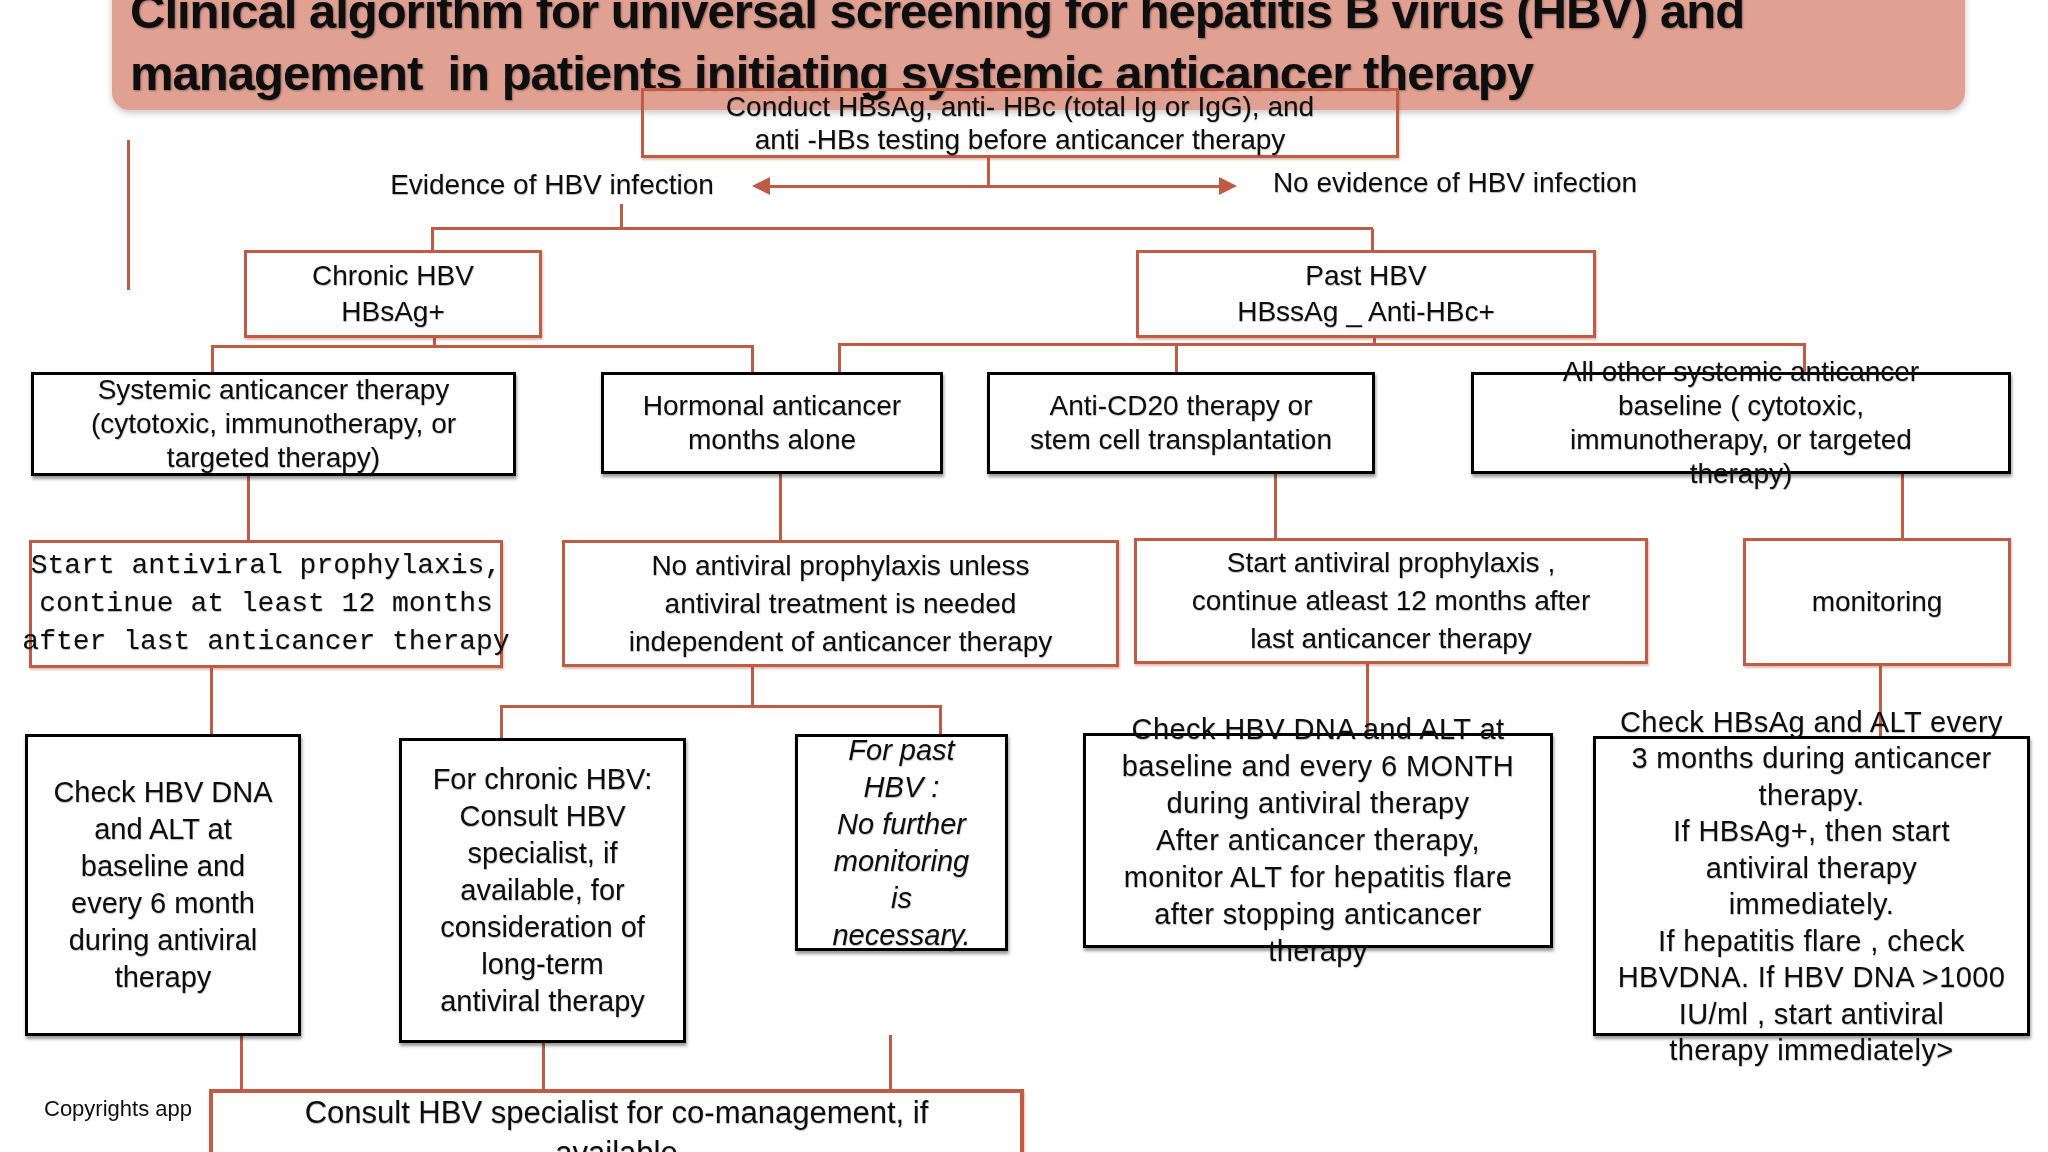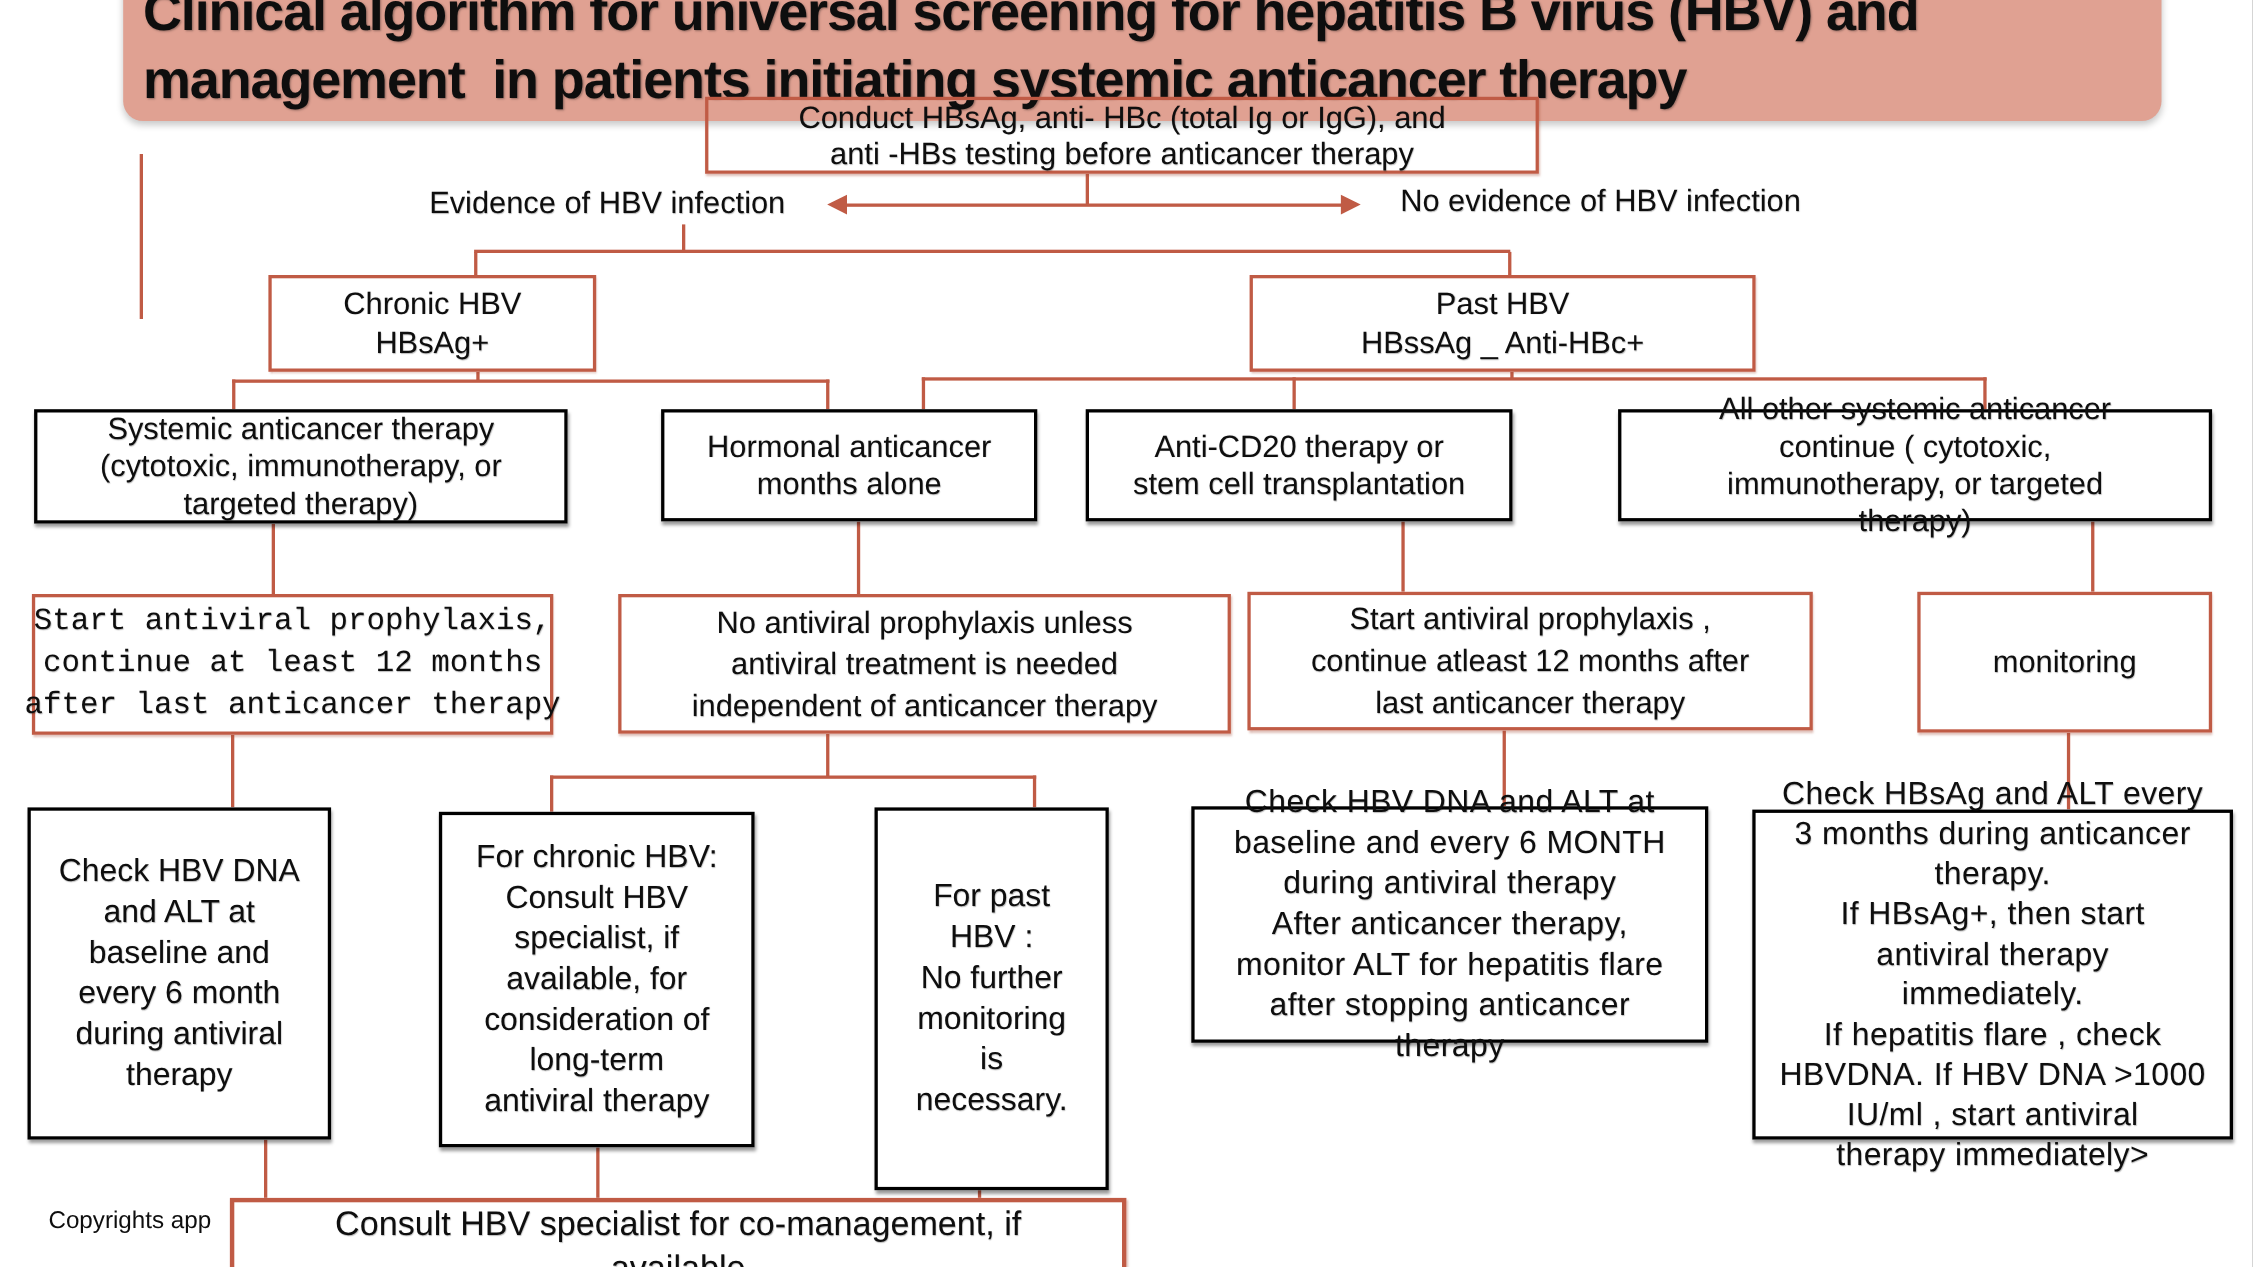--- a/index.html
+++ b/index.html
@@ -117,21 +117,21 @@
   <div class="box dark" style="left:601px;top:372px;width:342px;height:102px;">
     <div class="txt f28">Hormonal anticancer
 months alone</div>
   </div>
   <div class="box dark" style="left:987px;top:372px;width:388px;height:102px;">
     <div class="txt f28">Anti-CD20 therapy or
 stem cell transplantation</div>
   </div>
   <div class="box dark" style="left:1471px;top:372px;width:540px;height:102px;">
     <div class="txt f28">All other systemic anticancer
-continue ( cytotoxic,
+baseline ( cytotoxic,
 immunotherapy, or targeted
 therapy)</div>
   </div>
 
   <div class="box acc" style="left:29px;top:540px;width:474px;height:128px;font-family:Liberation Mono, monospace;">
     <div class="txt f28 lh38">Start antiviral prophylaxis,
 continue at least 12 months
 after last anticancer therapy</div>
   </div>
   <div class="box acc" style="left:538px;top:540px;width:557px;height:127px;margin-left:24px;">
@@ -158,21 +158,21 @@
   </div>
   <div class="box dark" style="left:399px;top:738px;width:287px;height:305px;">
     <div class="txt f29">For chronic HBV:
 Consult HBV
 specialist, if
 available, for
 consideration of
 long-term
 antiviral therapy</div>
   </div>
-  <div class="box dark" style="left:795px;top:734px;width:213px;height:348px;">
+  <div class="box dark" style="left:795px;top:734px;width:213px;height:217px;font-style:italic;">
     <div class="txt f29">For past
 HBV :
 No further
 monitoring
 is
 necessary.</div>
   </div>
   <div class="box dark" style="left:1083px;top:733px;width:470px;height:215px;">
     <div class="txt f29 wide">Check HBV DNA and ALT at
 baseline and every 6 MONTH

